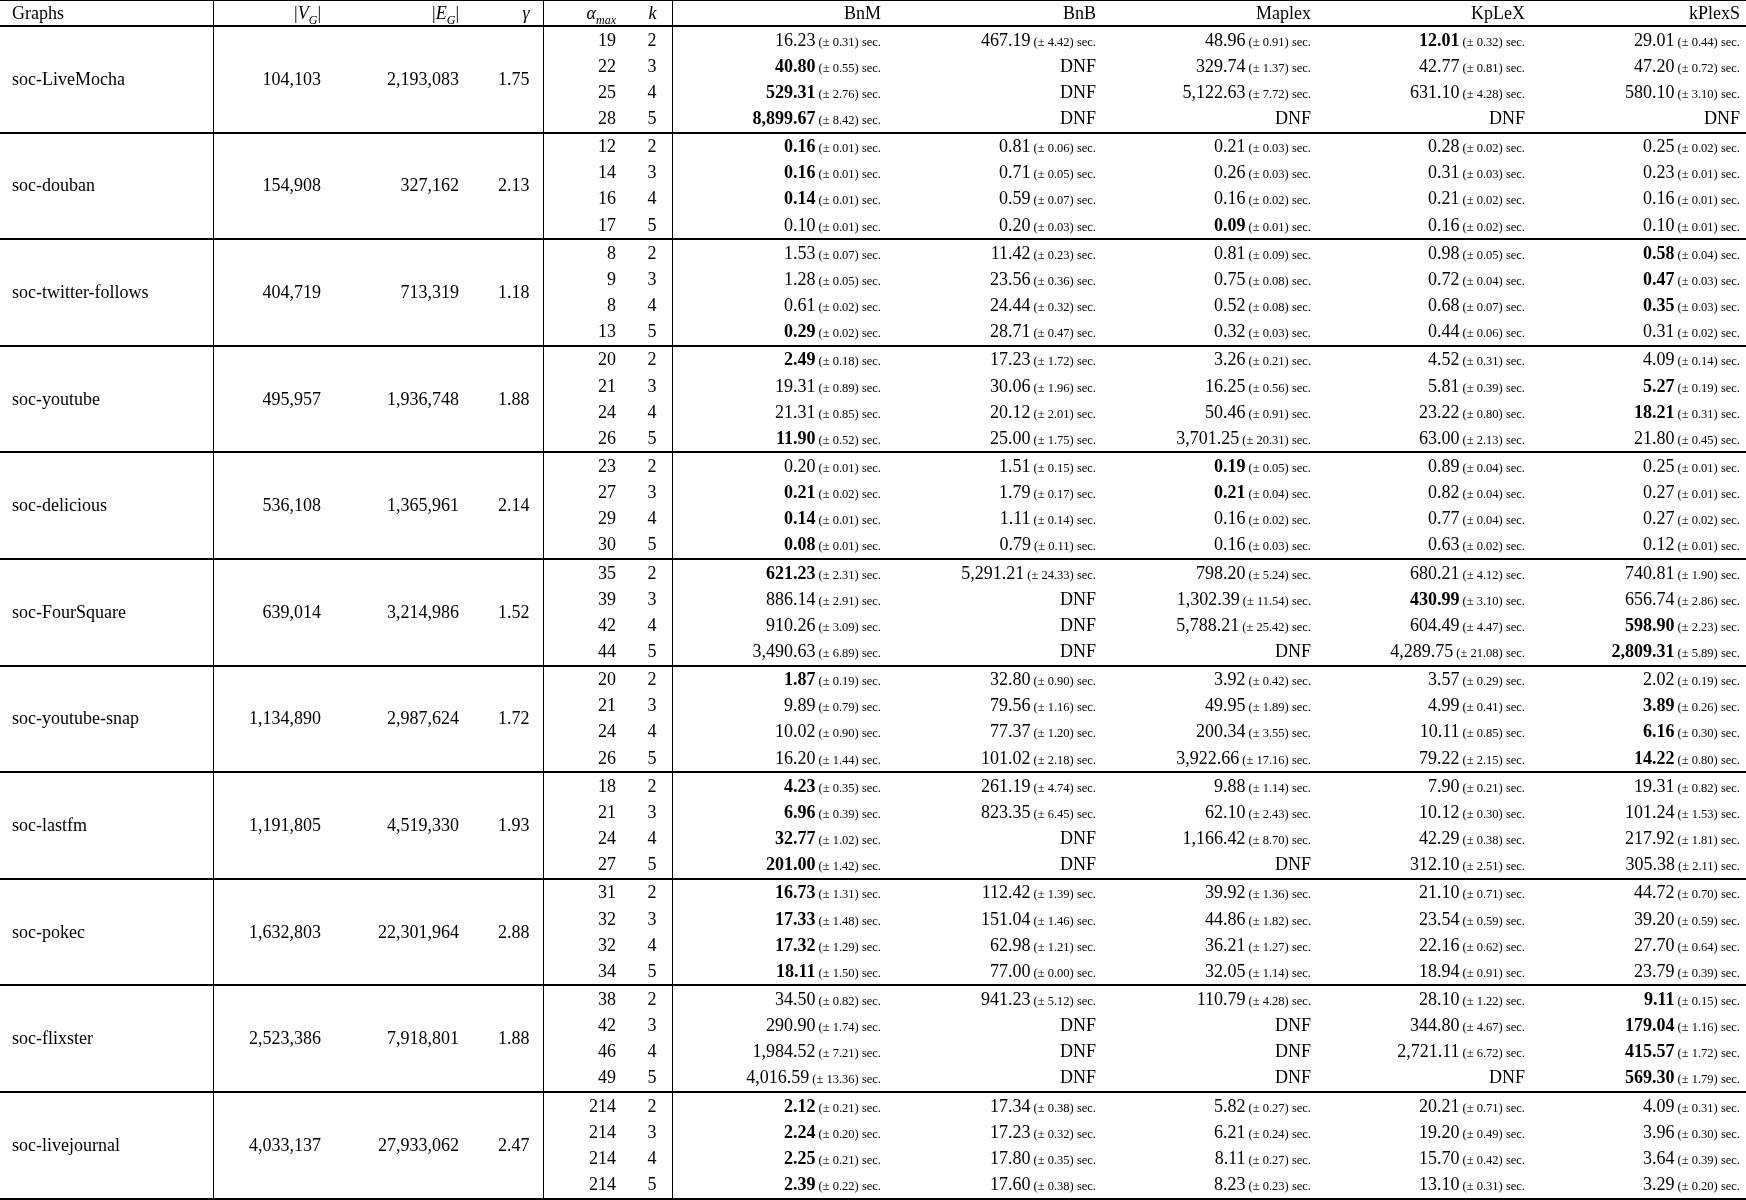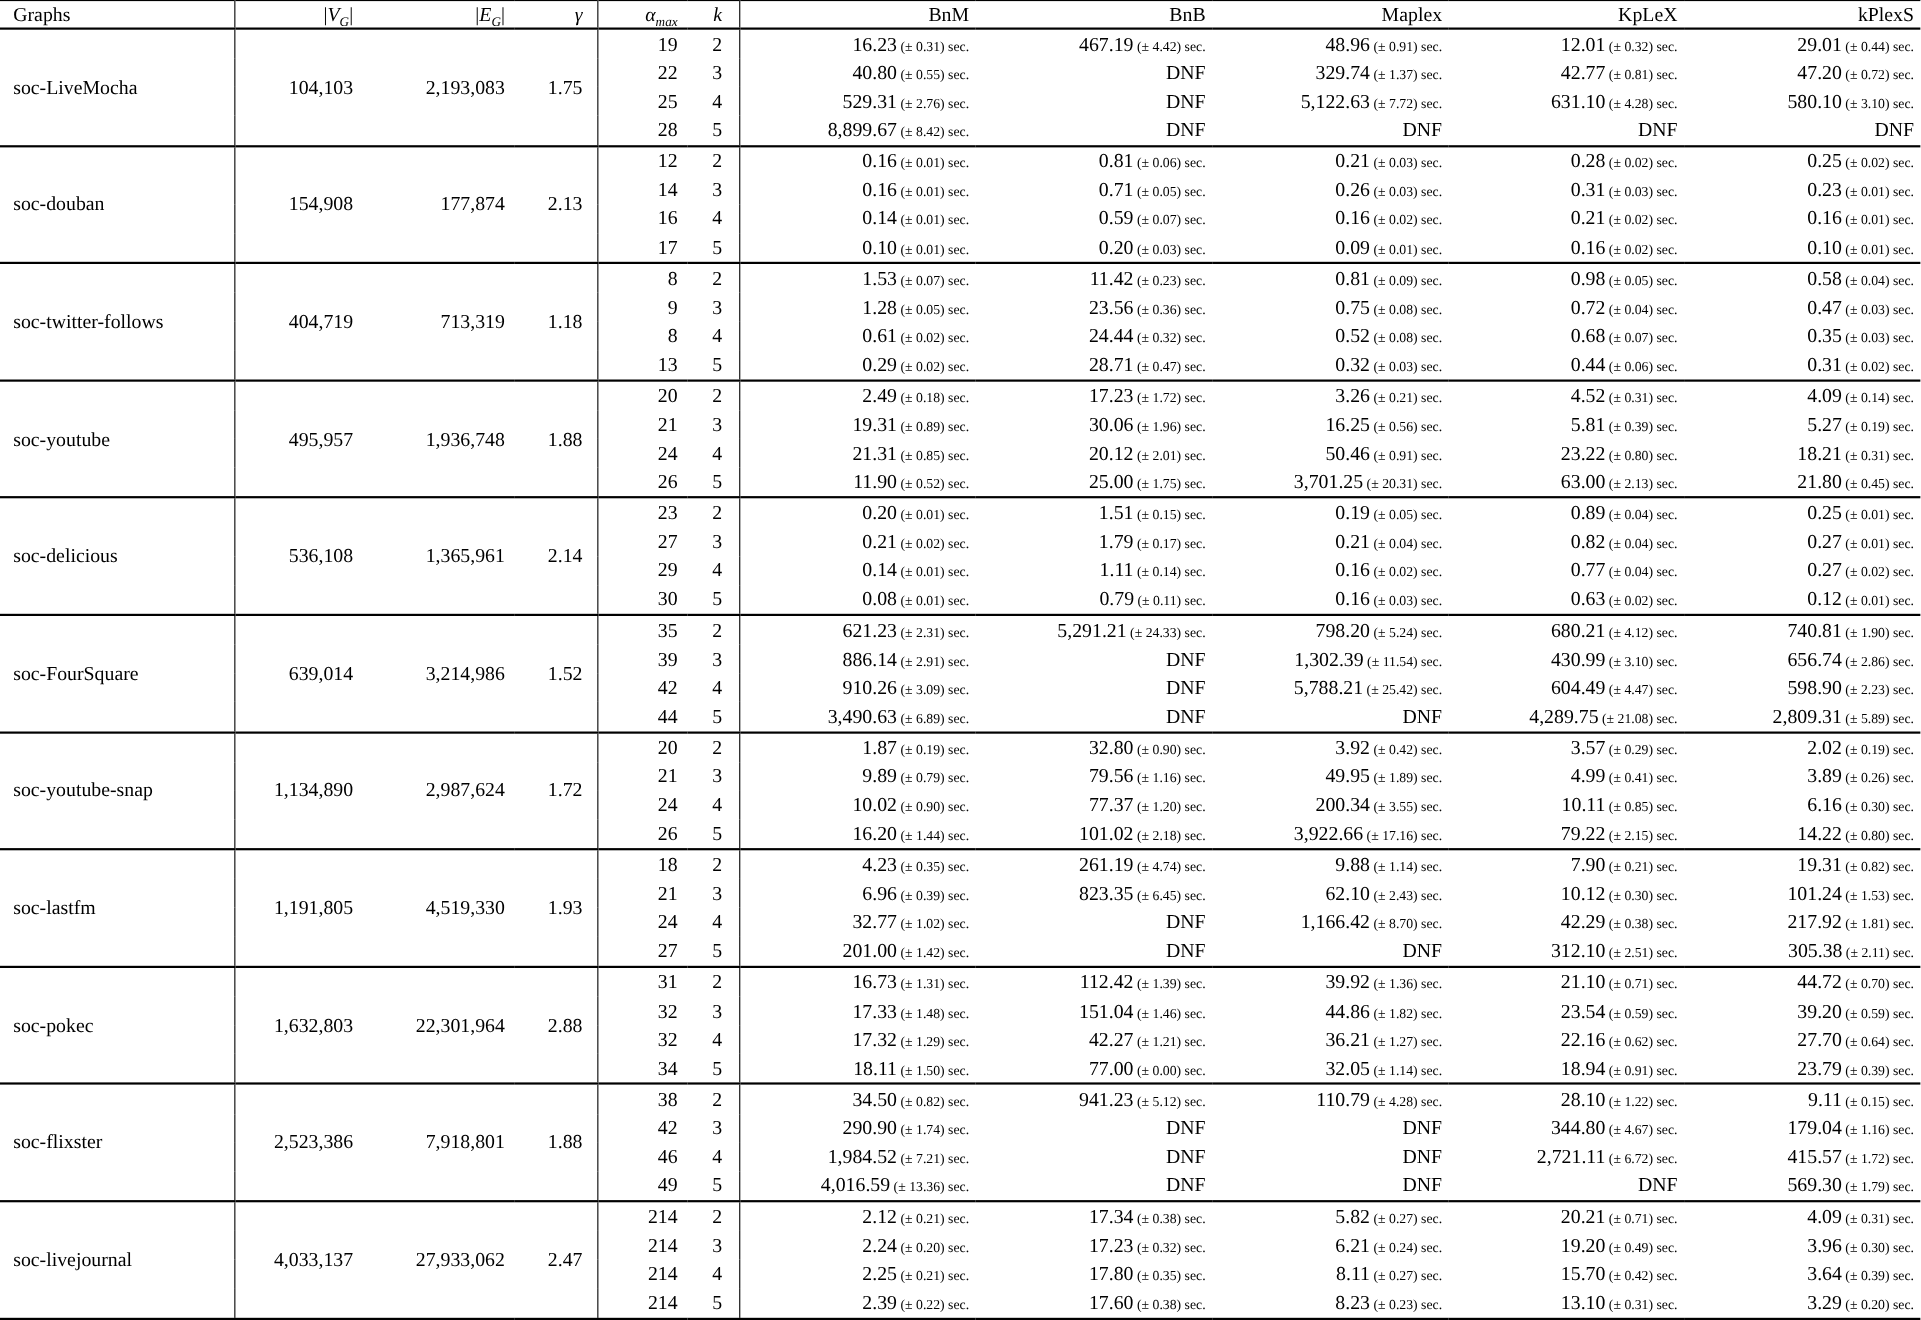--- a/index.html
+++ b/index.html
@@ -35,21 +35,21 @@
     vertical-align: middle;
   }
   .al { text-align: left;  padding-left: 12px; }
   .ar { text-align: right; }
   .pr9  { padding-right: 9px; }
   .pr13 { padding-right: 13px; }
   .pr15 { padding-right: 15px; }
   .pr6  { padding-right: 6px; }
   .vline { border-left: 1.6px solid #000; }
   .val  { font-size: 18px; }
-  .val.b { font-weight: normal; text-align: center; }
+  .val.b { font-weight: bold; text-align: center; }
   .pm   { font-size: 12.5px; }
   sub { font-size: 12px; line-height: 0; }
   .it { font-style: italic; }
 </style>
 </head>
 <body>
 
 <table class="results">
   <colgroup>
     <col style="width:213px">
@@ -116,21 +116,21 @@
         <td class="ar pr15">5</td>
         <td class="ar pr6 vline"><span class="val b">8,899.67</span><span class="pm"> (± 8.42) sec.</span></td>
         <td class="ar pr6"><span class="val">DNF</span></td>
         <td class="ar pr6"><span class="val">DNF</span></td>
         <td class="ar pr6"><span class="val">DNF</span></td>
         <td class="ar pr6"><span class="val">DNF</span></td>
       </tr>
       <tr class="gtop">
         <td rowspan="4" class="al">soc-douban</td>
         <td rowspan="4" class="ar pr9 vline">154,908</td>
-        <td rowspan="4" class="ar pr9">177,874</td>
+        <td rowspan="4" class="ar pr9">327,162</td>
         <td rowspan="4" class="ar pr13">2.13</td>
         <td class="ar pr9 vline">12</td>
         <td class="ar pr15">2</td>
         <td class="ar pr6 vline"><span class="val b">0.16</span><span class="pm"> (± 0.01) sec.</span></td>
         <td class="ar pr6"><span class="val">0.81</span><span class="pm"> (± 0.06) sec.</span></td>
         <td class="ar pr6"><span class="val">0.21</span><span class="pm"> (± 0.03) sec.</span></td>
         <td class="ar pr6"><span class="val">0.28</span><span class="pm"> (± 0.02) sec.</span></td>
         <td class="ar pr6"><span class="val">0.25</span><span class="pm"> (± 0.02) sec.</span></td>
       </tr>
       <tr>
@@ -419,21 +419,21 @@
         <td class="ar pr6 vline"><span class="val b">17.33</span><span class="pm"> (± 1.48) sec.</span></td>
         <td class="ar pr6"><span class="val">151.04</span><span class="pm"> (± 1.46) sec.</span></td>
         <td class="ar pr6"><span class="val">44.86</span><span class="pm"> (± 1.82) sec.</span></td>
         <td class="ar pr6"><span class="val">23.54</span><span class="pm"> (± 0.59) sec.</span></td>
         <td class="ar pr6"><span class="val">39.20</span><span class="pm"> (± 0.59) sec.</span></td>
       </tr>
       <tr>
         <td class="ar pr9 vline">32</td>
         <td class="ar pr15">4</td>
         <td class="ar pr6 vline"><span class="val b">17.32</span><span class="pm"> (± 1.29) sec.</span></td>
-        <td class="ar pr6"><span class="val">42.27</span><span class="pm"> (± 1.21) sec.</span></td>
+        <td class="ar pr6"><span class="val">62.98</span><span class="pm"> (± 1.21) sec.</span></td>
         <td class="ar pr6"><span class="val">36.21</span><span class="pm"> (± 1.27) sec.</span></td>
         <td class="ar pr6"><span class="val">22.16</span><span class="pm"> (± 0.62) sec.</span></td>
         <td class="ar pr6"><span class="val">27.70</span><span class="pm"> (± 0.64) sec.</span></td>
       </tr>
       <tr>
         <td class="ar pr9 vline">34</td>
         <td class="ar pr15">5</td>
         <td class="ar pr6 vline"><span class="val b">18.11</span><span class="pm"> (± 1.50) sec.</span></td>
         <td class="ar pr6"><span class="val">77.00</span><span class="pm"> (± 0.00) sec.</span></td>
         <td class="ar pr6"><span class="val">32.05</span><span class="pm"> (± 1.14) sec.</span></td>

